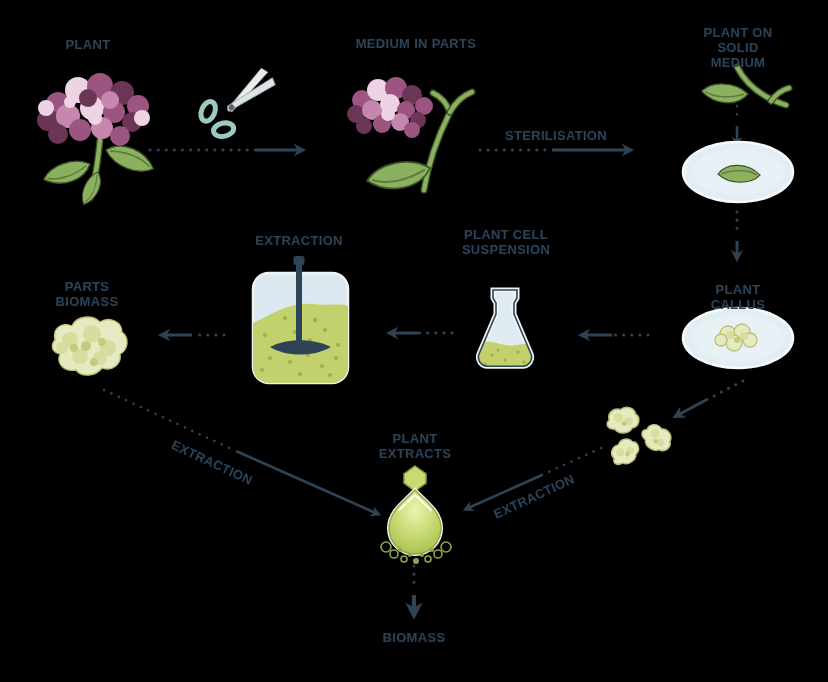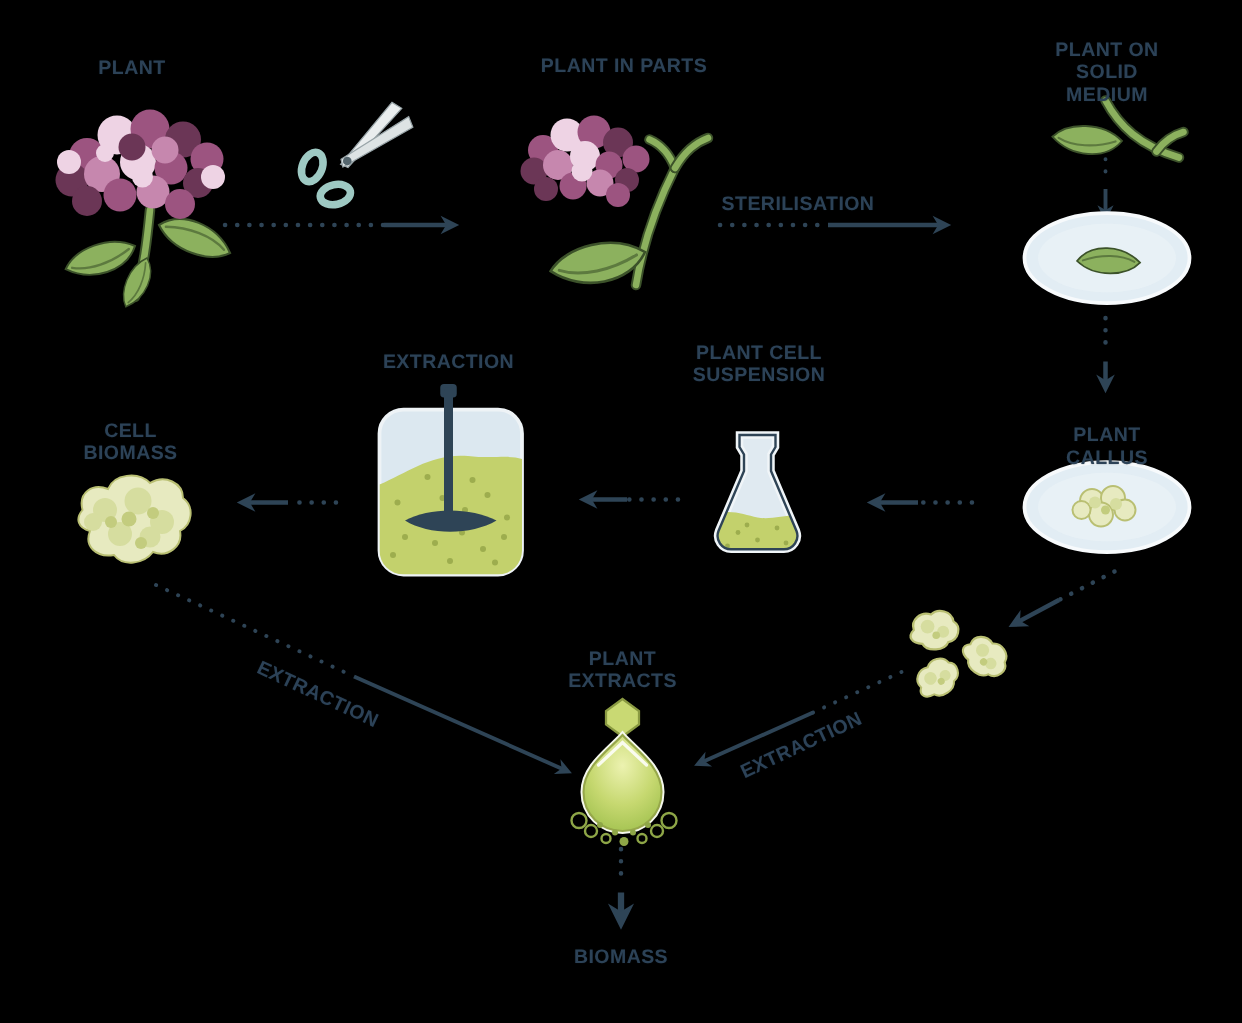--- a/index.html
+++ b/index.html
@@ -287,29 +287,29 @@
       <circle class="dotg" cx="416" cy="561" r="3"></circle>
           <circle class="dotg" cx="410" cy="555" r="2"></circle>
       <circle class="dotg" cx="422" cy="555" r="2"></circle>
           <circle class="dotg" cx="400" cy="550" r="2"></circle>
       <circle class="dotg" cx="432" cy="550" r="2"></circle>
     </g>
   </g>
 </svg>
 
 <div class="label" style="left:88px;top:37px">PLANT</div>
-<div class="label" style="left:416px;top:36px">PLANT IN PARTS</div>
+<div class="label" style="left:416px;top:36px">MEDIUM IN PARTS</div>
 <div class="label" style="left:738px;top:25px">PLANT ON
 SOLID MEDIUM</div>
-<div class="label" style="left:532px;top:128px">STERILISATION</div>
+<div class="label" style="left:556px;top:128px">STERILISATION</div>
 <div class="label" style="left:738px;top:282px">PLANT CALLUS</div>
 <div class="label" style="left:506px;top:227px">PLANT CELL
 SUSPENSION</div>
 <div class="label" style="left:299px;top:233px">EXTRACTION</div>
-<div class="label" style="left:87px;top:279px">CELL
+<div class="label" style="left:87px;top:279px">PARTS
 BIOMASS</div>
 <div class="label rot-cw" style="left:212px;top:455px">EXTRACTION</div>
 <div class="label rot-ccw" style="left:534px;top:489px">EXTRACTION</div>
 <div class="label" style="left:415px;top:431px">PLANT
 EXTRACTS</div>
 <div class="label" style="left:414px;top:630px">BIOMASS</div>
 
 </div>
 
 </body></html>

